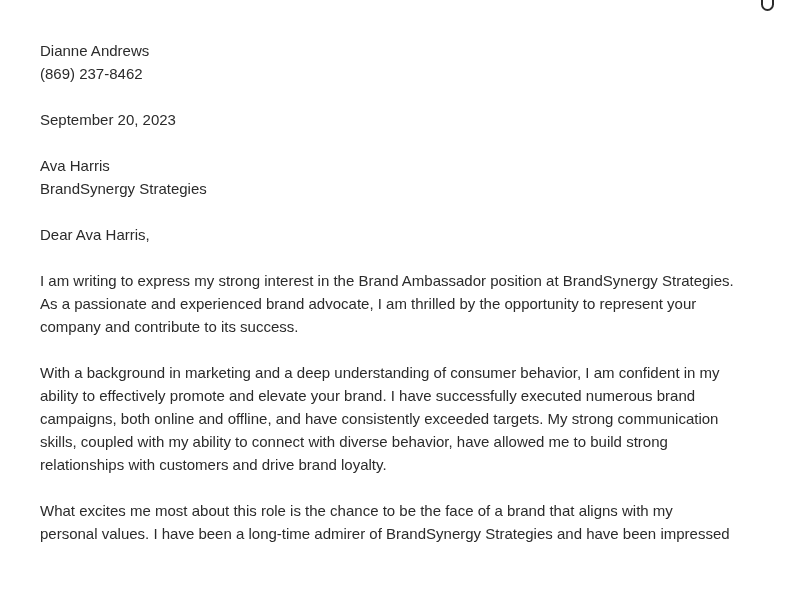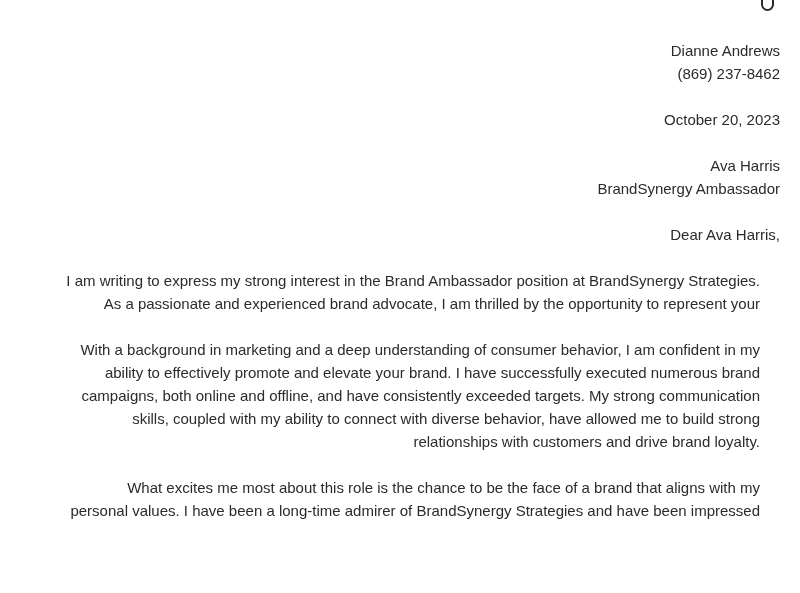--- a/index.html
+++ b/index.html
@@ -33,55 +33,55 @@
       left: 40px;
       top: 39px;
       width: 740px;
     }
     .block {
       margin: 0 0 23px 0;
     }
     .line {
       display: block;
       white-space: nowrap;
-      text-align: right;
     }
     .para {
       margin: 0 0 23px 0;
       width: 720px;
     }
   </style>
 </head>
 <body>
 
 <div class="partial-icon"></div>
 
 <div class="letter">
 
   <div class="block">
     <span class="line">Dianne Andrews</span>
     <span class="line">(869) 237-8462</span>
   </div>
 
   <div class="block">
-    <span class="line">October 20, 2023</span>
+    <span class="line">September 20, 2023</span>
   </div>
 
   <div class="block">
     <span class="line">Ava Harris</span>
-    <span class="line">BrandSynergy Ambassador</span>
+    <span class="line">BrandSynergy Strategies</span>
   </div>
 
   <div class="block">
     <span class="line">Dear Ava Harris,</span>
   </div>
 
   <div class="para">
     <span class="line">I am writing to express my strong interest in the Brand Ambassador position at BrandSynergy Strategies.</span>
     <span class="line">As a passionate and experienced brand advocate, I am thrilled by the opportunity to represent your</span>
+    <span class="line">company and contribute to its success.</span>
   </div>
 
   <div class="para">
     <span class="line">With a background in marketing and a deep understanding of consumer behavior, I am confident in my</span>
     <span class="line">ability to effectively promote and elevate your brand. I have successfully executed numerous brand</span>
     <span class="line">campaigns, both online and offline, and have consistently exceeded targets. My strong communication</span>
     <span class="line">skills, coupled with my ability to connect with diverse behavior, have allowed me to build strong</span>
     <span class="line">relationships with customers and drive brand loyalty.</span>
   </div>
 

